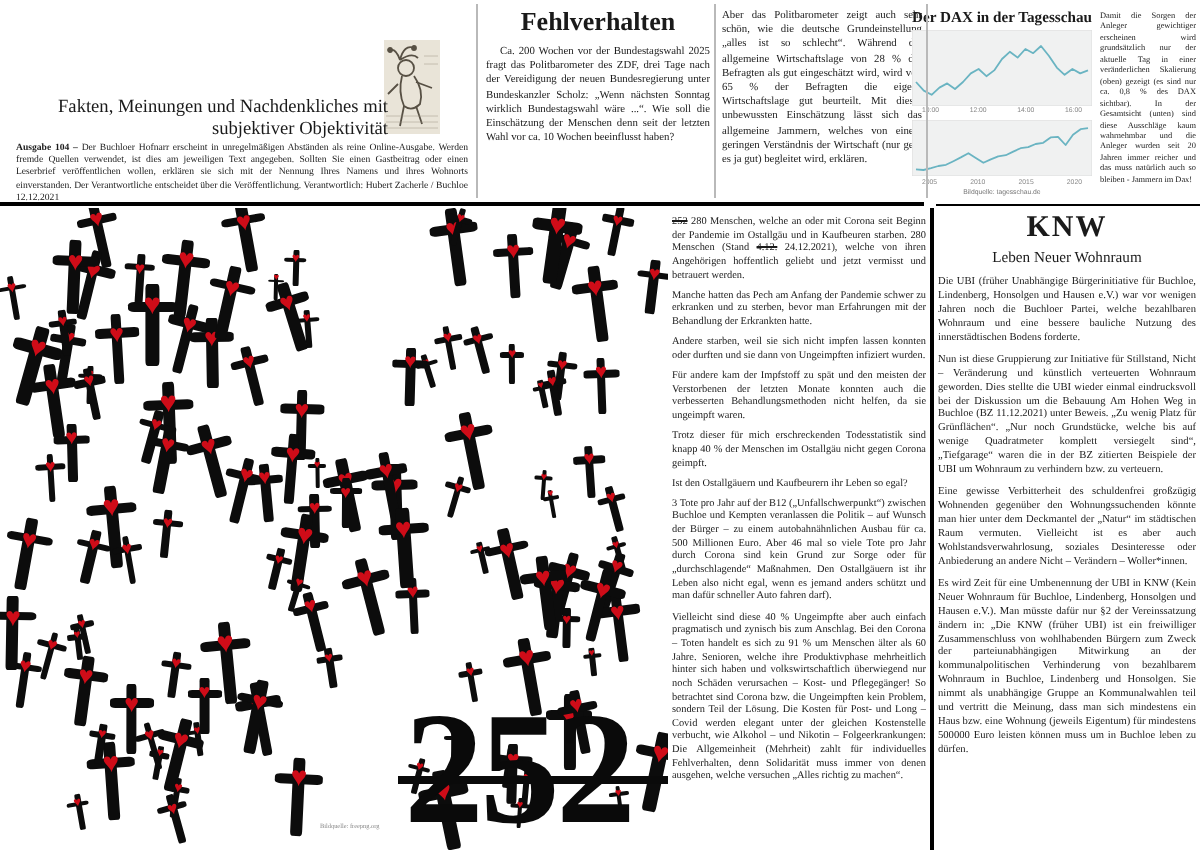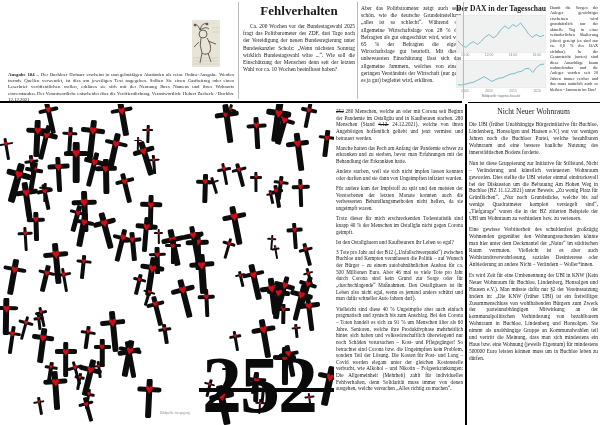--- a/index.html
+++ b/index.html
@@ -88,20 +88,22 @@
           <path d="M9 18 Q7 26 10 33 Q14 36 18 32 Q20 25 15 18"></path>
           <path d="M10 33 L8 43 M16 33 L19 42"></path>
           <path d="M7 22 L2 27 M16 21 L24 24"></path>
         </g>
         <g stroke="#9a9284" stroke-width="0.4" opacity="0.6">
           <path d="M1 38 H27 M1 41 H27 M1 44 H27 M20 8 H27 M20 12 H27"></path>
         </g>
       </svg>
     </div>
     <div class="subtitle">
+      <div>Fakten, Meinungen und Nachdenkliches mit</div>
+      <div>subjektiver Objektivität</div>
     </div>
     <p class="imprint"><b>Ausgabe 104 – </b><span>Der Buchloer Hofnarr erscheint in unregelmäßigen Abständen als reine Online-Ausgabe. Werden fremde Quellen verwendet, ist dies am jeweiligen Text angegeben. Sollten Sie einen Gastbeitrag oder einen Leserbrief veröffentlichen wollen, erklären sie sich mit der Nennung Ihres Namens und ihres Wohnorts einverstanden. Der Verantwortliche entscheidet über die Veröffentlichung. Verantwortlich: Hubert Zacherle / Buchloe 12.12.2021</span></p>
   </header>
 
   <section class="polit">
     <h2>Fehlverhalten</h2>
     <p class="small-body indent">Ca. 200 Wochen vor der Bundestagswahl 2025 fragt das Politbarometer des ZDF, drei Tage nach der Vereidigung der neuen Bundesregierung unter Bundeskanzler Scholz: „Wenn nächsten Sonntag wirklich Bundestagswahl wäre ...“. Wie soll die Einschätzung der Menschen denn seit der letzten Wahl vor ca. 10 Wochen beeinflusst haben?</p>
   </section>
   <section class="polit2">
     <p class="small-body">Aber das Politbarometer zeigt auch sehr schön, wie die deutsche Grundeinstellung „alles ist so schlecht“. Während die allgemeine Wirtschaftslage von 28 % der Befragten als gut eingeschätzt wird, wird von 65 % der Befragten die eigene Wirtschaftslage gut beurteilt. Mit dieser unbewussten Einschätzung lässt sich das allgemeine Jammern, welches von einem geringen Verständnis der Wirtschaft (nur geht es ja gut) begleitet wird, erklären.</p>
@@ -767,21 +769,22 @@
         <p>Andere starben, weil sie sich nicht impfen lassen konnten oder durften und sie dann von Ungeimpften infiziert wurden.</p>
         <p>Für andere kam der Impfstoff zu spät und den meisten der Verstorbenen der letzten Monate konnten auch die verbesserten Behandlungsmethoden nicht helfen, da sie ungeimpft waren.</p>
         <p>Trotz dieser für mich erschreckenden Todesstatistik sind knapp 40 % der Menschen im Ostallgäu nicht gegen Corona geimpft.</p>
         <p>Ist den Ostallgäuern und Kaufbeurern ihr Leben so egal?</p>
         <p>3 Tote pro Jahr auf der B12 („Unfallschwerpunkt“) zwischen Buchloe und Kempten veranlassen die Politik – auf Wunsch der Bürger – zu einem autobahnähnlichen Ausbau für ca. 500 Millionen Euro. Aber 46 mal so viele Tote pro Jahr durch Corona sind kein Grund zur Sorge oder für „durchschlagende“ Maßnahmen. Den Ostallgäuern ist ihr Leben also nicht egal, wenn es jemand anders schützt und man dafür schneller Auto fahren darf).</p>
         <p>Vielleicht sind diese 40 % Ungeimpfte aber auch einfach pragmatisch und zynisch bis zum Anschlag. Bei den Corona – Toten handelt es sich zu 91 % um Menschen älter als 60 Jahre. Senioren, welche ihre Produktivphase mehrheitlich hinter sich haben und volkswirtschaftlich überwiegend nur noch Schäden verursachen – Kost- und Pflegegänger! So betrachtet sind Corona bzw. die Ungeimpften kein Problem, sondern Teil der Lösung. Die Kosten für Post- und Long – Covid werden elegant unter der gleichen Kostenstelle verbucht, wie Alkohol – und Nikotin – Folgeerkrankungen: Die Allgemeinheit (Mehrheit) zahlt für individuelles Fehlverhalten, denn Solidarität muss immer von denen ausgehen, welche versuchen „Alles richtig zu machen“.</p>
       </div>
   </section>
 
   <section class="knw">
-    <h3>Nicht Neuer Wohnraum</h3>
+    <h2>KNW</h2>
+    <h3>Leben Neuer Wohnraum</h3>
     <div>
         <p>Die UBI (früher Unabhängige Bürgerinitiative für Buchloe, Lindenberg, Honsolgen und Hausen e.V.) war vor wenigen Jahren noch die Buchloer Partei, welche bezahlbaren Wohnraum und eine bessere bauliche Nutzung des innerstädtischen Bodens forderte.</p>
         <p>Nun ist diese Gruppierung zur Initiative für Stillstand, Nicht – Veränderung und künstlich verteuerten Wohnraum geworden. Dies stellte die UBI wieder einmal eindrucksvoll bei der Diskussion um die Bebauung Am Hohen Weg in Buchloe (BZ 11.12.2021) unter Beweis. „Zu wenig Platz für Grünflächen“. „Nur noch Grundstücke, welche bis auf wenige Quadratmeter komplett versiegelt sind“, „Tiefgarage“ waren die in der BZ zitierten Beispiele der UBI um Wohnraum zu verhindern bzw. zu verteuern.</p>
         <p>Eine gewisse Verbitterheit des schuldenfrei großzügig Wohnenden gegenüber den Wohnungssuchenden könnte man hier unter dem Deckmantel der „Natur“ im städtischen Raum vermuten. Vielleicht ist es aber auch Wohlstandsverwahrlosung, soziales Desinteresse oder Anbiederung an andere Nicht – Verändern – Woller*innen.</p>
         <p>Es wird Zeit für eine Umbenennung der UBI in KNW (Kein Neuer Wohnraum für Buchloe, Lindenberg, Honsolgen und Hausen e.V.). Man müsste dafür nur §2 der Vereinssatzung ändern in: „Die KNW (früher UBI) ist ein freiwilliger Zusammenschluss von wohlhabenden Bürgern zum Zweck der parteiunabhängigen Mitwirkung an der kommunalpolitischen Verhinderung von bezahlbarem Wohnraum in Buchloe, Lindenberg und Honsolgen. Sie nimmt als unabhängige Gruppe an Kommunalwahlen teil und vertritt die Meinung, dass man sich mindestens ein Haus bzw. eine Wohnung (jeweils Eigentum) für mindestens 500000 Euro leisten können muss um in Buchloe leben zu dürfen.</p>
       </div>
   </section>
 
 </div>
 

